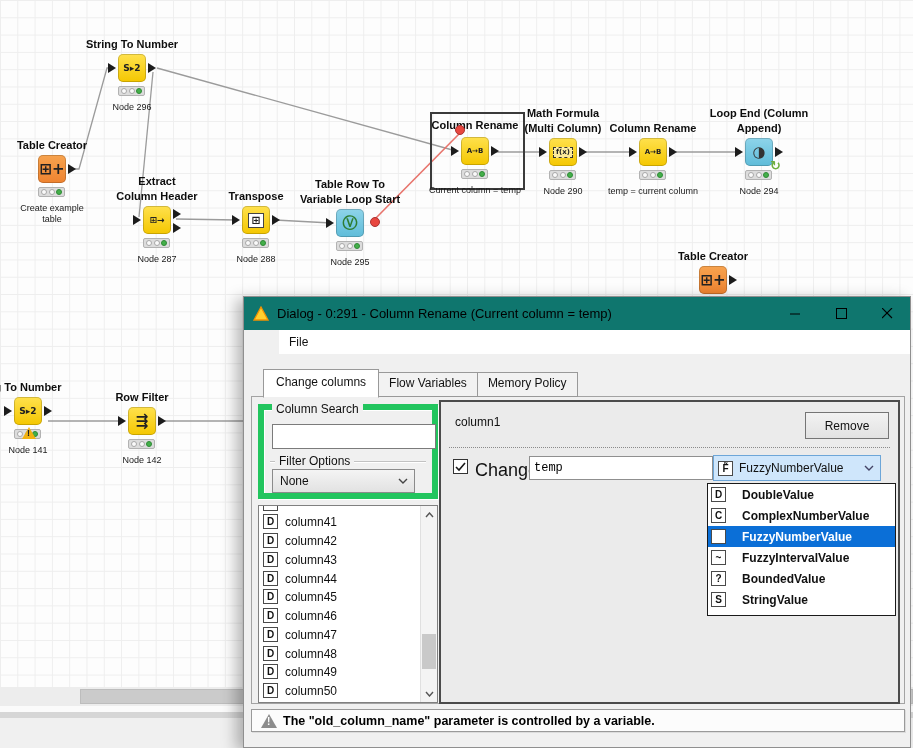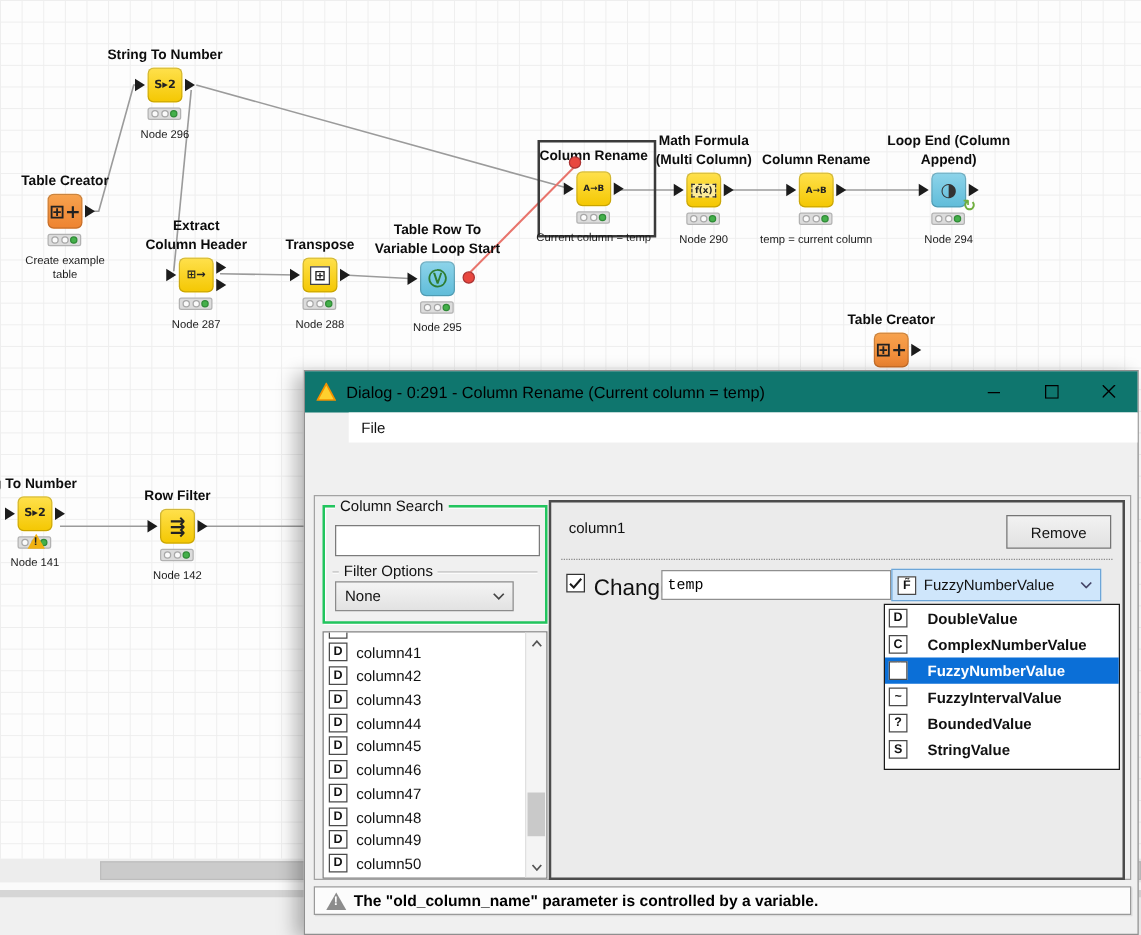--- a/index.html
+++ b/index.html
@@ -57,21 +57,21 @@
   .winbtns{position:absolute;right:0;top:0;height:33px;display:flex;}
   .winbtn{width:46px;height:33px;display:flex;align-items:center;justify-content:center;}
   .menubar{position:absolute;left:0;top:33px;right:0;height:24px;background:#fff;display:flex;align-items:center;margin-left:35px;}
   .menu-item{padding:0 10px;font-size:12px;}
   .tabrow{position:absolute;left:19px;top:71px;height:29px;display:flex;align-items:flex-end;z-index:3;}
   .tab{border:1px solid #999;background:#f2f2f2;font-size:12px;padding:3px 10px 4px;height:16px;margin-right:-1px;}
   .tab.active{background:#fff;padding:5px 12px 5px;height:17px;border-bottom:1px solid #f0f0f0;margin-bottom:-1px;}
   .tabpane{position:absolute;left:7px;top:99px;width:654px;height:308px;border:1px solid #a3a3a3;
            background:#f0f0f0;box-sizing:border-box;}
   
-  .group{position:absolute;left:6px;top:7px;width:180px;height:95px;border:2px solid #22c55e;
+  .group{position:absolute;left:6px;top:7px;width:180px;height:95px;border:6px solid #22c55e;
          box-shadow:1px 1px 0 #fff inset,1px 1px 0 #fff;box-sizing:border-box;}
   .group-title{position:absolute;top:-8px;left:8px;background:#f0f0f0;padding:0 4px;font-size:12px;}
   .search-input{position:absolute;left:8px;top:14px;width:154px;height:23px;border:1px solid #7b7b7b;
                 background:#fff;font-size:12px;padding:0 4px;box-sizing:content-box;font-family:"Liberation Sans",sans-serif;}
   .filter-title{position:absolute;left:6px;right:6px;top:44px;display:flex;align-items:center;font-size:12px;}
   .filter-title .pre{width:5px;border-top:1px solid #c2c2c2;box-shadow:0 1px 0 #fff;margin-right:4px;}
   .filter-title .post{flex:1;border-top:1px solid #c2c2c2;box-shadow:0 1px 0 #fff;margin-left:4px;}
   .combo{position:absolute;display:flex;align-items:center;border:1px solid #8b8b8b;
          background:linear-gradient(#f4f4f4,#e2e2e2);font-size:12px;box-sizing:border-box;}
   .combo .clabel{flex:1;padding:0 7px;}
@@ -354,20 +354,25 @@
               <line x1="10" y1="0" x2="0" y2="10" stroke="#000" stroke-width="1.1"></line>
             </svg>
           </div>
       </div>
     </div>
 
     <div class="menubar">
       <span class="menu-item">File</span>
     </div>
 
+    <div class="tabrow">
+      <div class="tab active">Change columns</div>
+      <div class="tab">Flow Variables</div>
+      <div class="tab">Memory Policy</div>
+    </div>
 
     <div class="tabpane">
 
       <div class="group">
         <span class="group-title">Column Search</span>
         <input class="search-input" value="" style="">
         <div class="filter-title">
           <span class="pre"></span>
             <span>Filter Options</span>
             <span class="post"></span>

